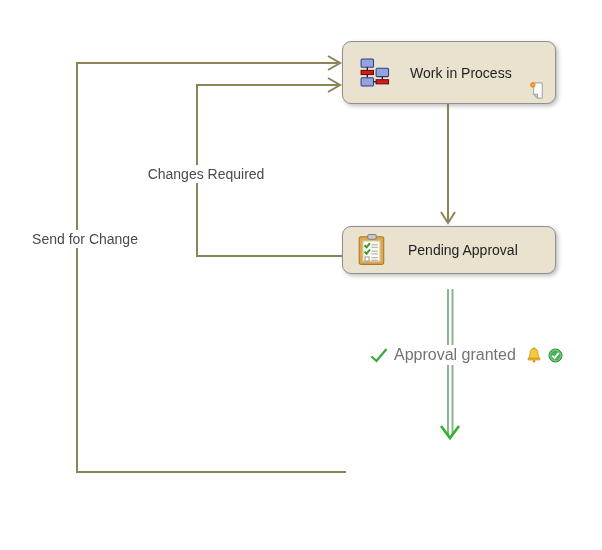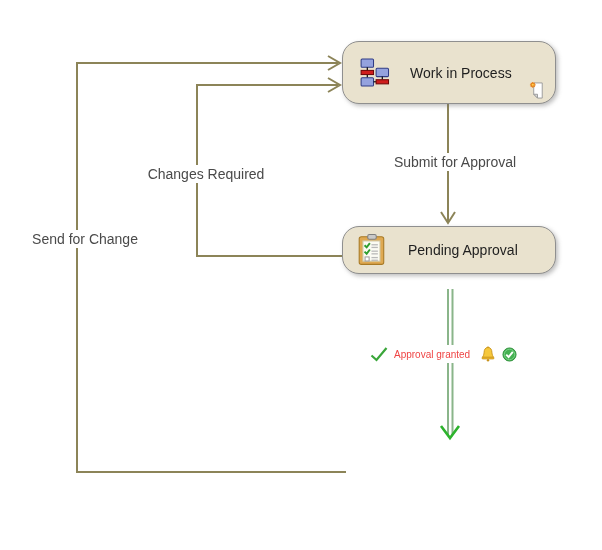--- a/index.html
+++ b/index.html
@@ -4,37 +4,37 @@
 <style>
   html,body{margin:0;padding:0;background:#ffffff;}
   #canvas{
     position:relative;width:602px;height:550px;background:#ffffff;overflow:hidden;
     font-family:"Liberation Sans", sans-serif;
   }
   #wires{position:absolute;left:0;top:0;width:602px;height:550px;}
   .state{
     position:absolute;box-sizing:border-box;
     background:#e9e2ce;
-    border:1px solid #8f8f8f;border-radius:17px;
+    border:1px solid #8f8f8f;border-radius:9px;
     box-shadow:2px 2px 4px rgba(110,110,110,.45);
     display:flex;align-items:center;padding-left:13px;gap:20px;
   }
   .state-label{font-size:14px;color:#1f1f1f;white-space:nowrap;}
   .state-icon{display:flex;align-items:center;}
   .state-badge{position:absolute;right:9px;bottom:3px;display:flex;}
   .tlabel{
     position:absolute;transform:translateX(-50%);
     background:#ffffff;padding:1px 4px;white-space:nowrap;
     font-size:14px;color:#4a4a4a;z-index:3;
   }
   .alabel{
     position:absolute;display:flex;align-items:center;gap:6px;
     background:#ffffff;padding:1px 4px;z-index:3;
   }
-  .atext{font-size:10px;color:#ef4444;white-space:nowrap;}
+  .atext{font-size:16px;color:#737373;white-space:nowrap;}
   .icon{display:flex;align-items:center;}
 </style>
 </head>
 <body>
 
 <div id="canvas">
 
   <svg id="wires">
 
     <path d="M448,104 V221" fill="none" stroke-width="2" stroke="#8c8458"></path>
@@ -88,21 +88,20 @@
         <polyline points="8,16.5 10,18.5 13,14.5" fill="none" stroke="#2e9e2e" stroke-width="1.8"></polyline>
         <rect x="14.5" y="21.5" width="6" height="1.2" fill="#b9b9b9"></rect>
         <rect x="14.5" y="24" width="6" height="1.2" fill="#b9b9b9"></rect>
         <rect x="8.5" y="21.5" width="3.8" height="3.8" fill="#ffffff" stroke="#a0a0a0"></rect>
       </svg>
     </span>
     <span class="state-label">Pending Approval</span>
   </div>
 
 
-  <div class="tlabel" style="left:455px;top:153px">Submit for Approval</div>
 
   <div class="tlabel" style="left:206px;top:165px">Changes Required</div>
 
   <div class="tlabel" style="left:85px;top:230px">Send for Change</div>
 
   <div class="alabel" style="left:366px;top:345px">
     <span class="icon">
       <svg width="18" height="16" viewBox="0 0 18 16">
         <polyline points="1.5,9.5 6.5,14 16.5,2" fill="none" stroke="#3aa63a" stroke-width="2.2"></polyline>
       </svg>

